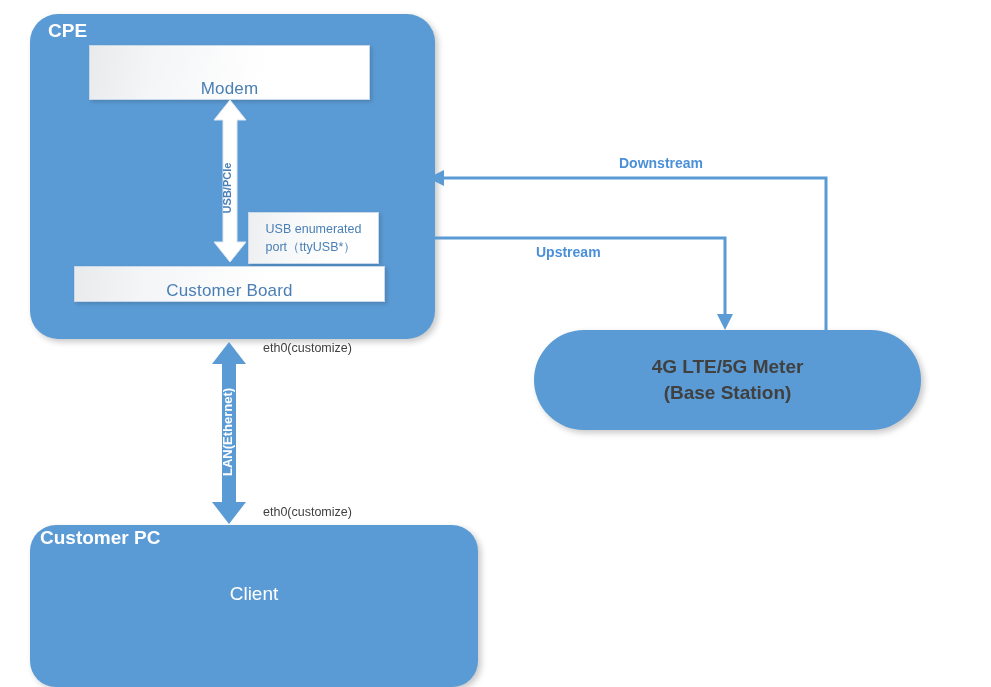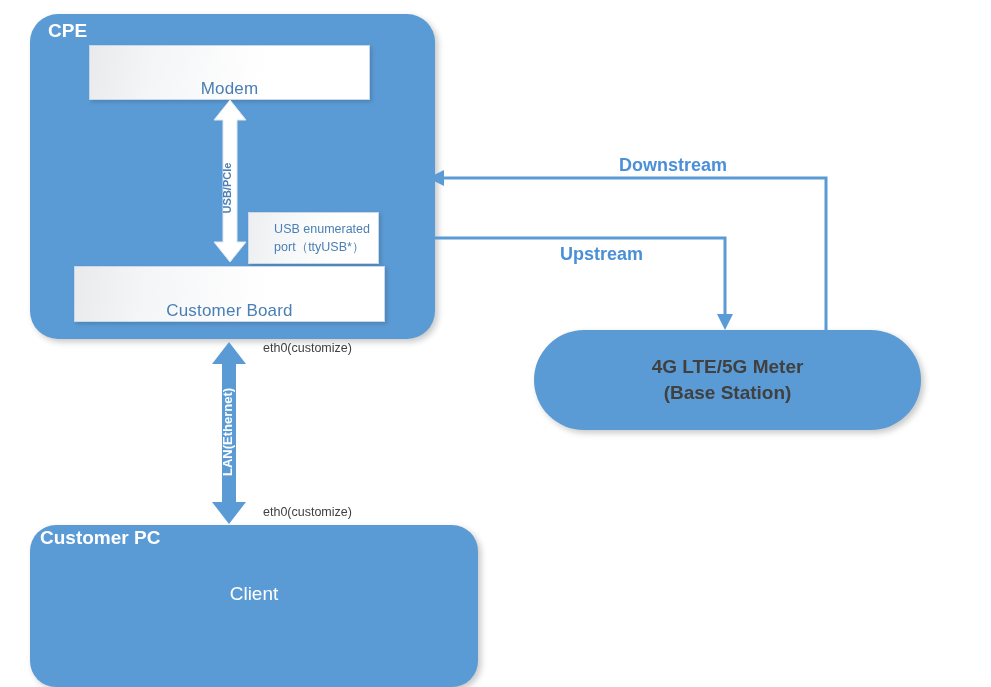--- a/index.html
+++ b/index.html
@@ -81,24 +81,24 @@
     position: absolute;
     left: 0; right: 0;
     top: 58px;
     text-align: center;
     color: #ffffff;
     font-size: 19px;
   }
 
   
   #modem-box  { left: 89px;  top: 45px;  width: 281px; height: 55px; }
-  #board-box  { left: 74px;  top: 266px; width: 311px; height: 56px; }
+  #board-box  { left: 74px;  top: 266px; width: 311px; height: 36px; }
   #usb-note-box {
     left: 248px; top: 212px; width: 131px; height: 52px;
-    justify-content: flex-end;
+    justify-content: center;
     align-items: center;
     padding: 16px 8px;
     background: linear-gradient(100deg,#eceef0 0%, #f6f7f8 30%, #ffffff 70%);
   }
   .note-text {
     color: #4a7fb5;
     font-size: 12.5px;
     line-height: 1.45;
   }
 
@@ -131,26 +131,26 @@
   
   #connectors {
     position: absolute;
     left: 0; top: 0;
     width: 991px; height: 687px;
     pointer-events: none;
   }
   .flow-label {
     position: absolute;
     font-weight: bold;
-    font-size: 18px;
+    font-size: 14px;
     color: #4a90d9;
     white-space: nowrap;
   }
   #downstream-label { left: 619px; top: 155px; }
-  #upstream-label   { left: 536px; top: 244px; margin-left: 24px; }
+  #upstream-label   { left: 536px; top: 244px; }
 </style>
 </head>
 <body>
 
 <div id="canvas">
 
   <div class="blue-box shadow" id="cpe-box"></div>
   <div class="container-title" style="left:38px; top:20px;margin-left:10px;">CPE</div>
 
   <div class="white-box" id="modem-box">

